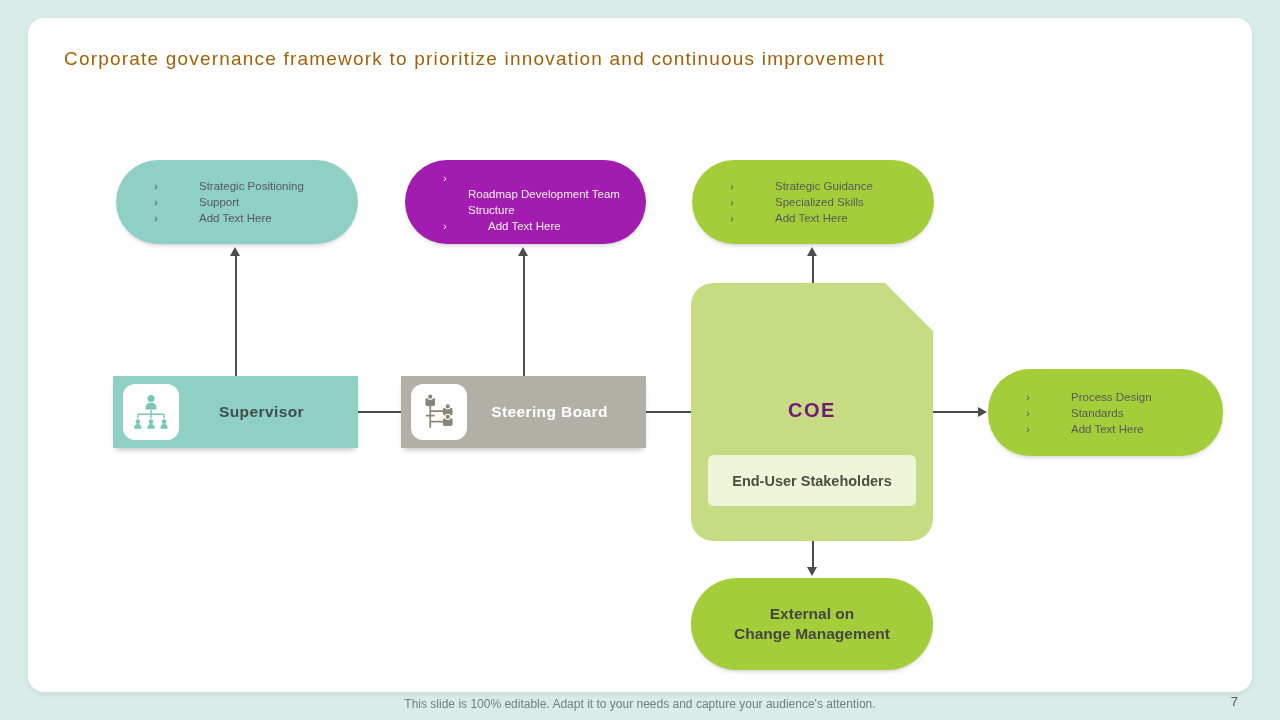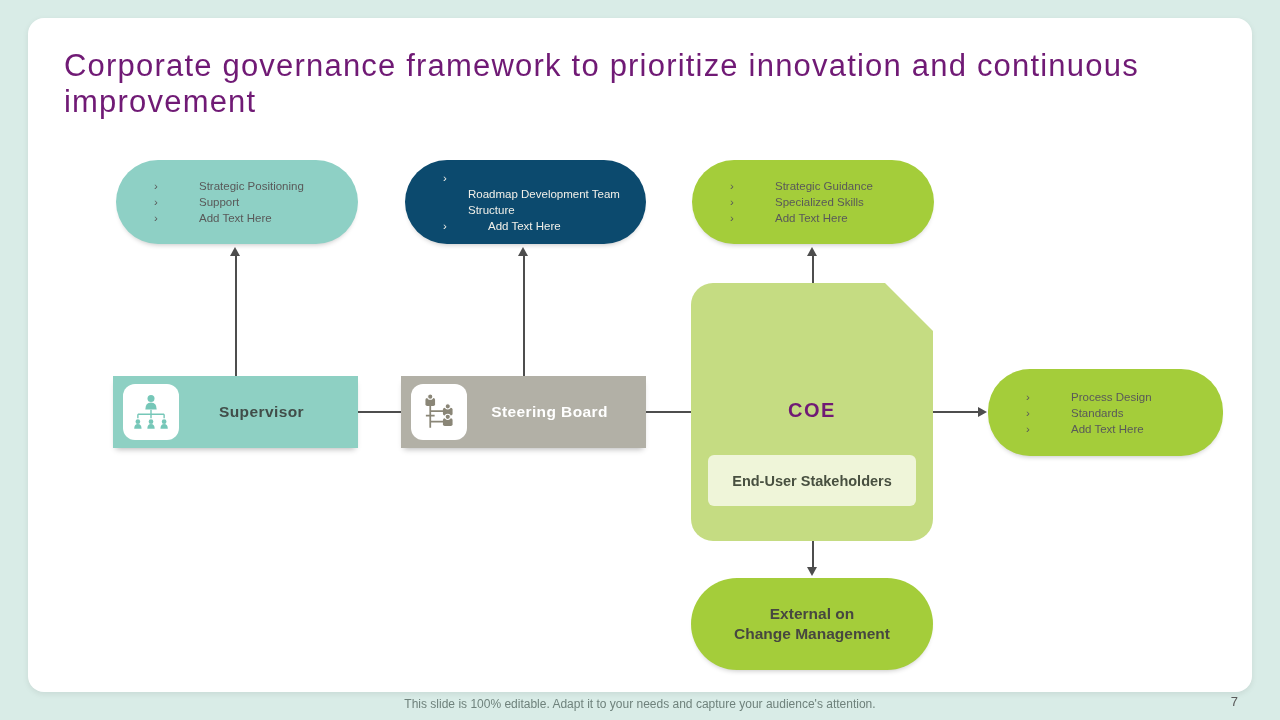--- a/index.html
+++ b/index.html
@@ -4,33 +4,33 @@
 <style>
   * { margin:0; padding:0; box-sizing:border-box; }
   html,body { width:1280px; height:720px; }
   body { font-family:"Liberation Sans", sans-serif; }
 
   .stage { position:relative; width:1280px; height:720px; background:#d9ece7; overflow:hidden; }
   .card  { position:absolute; left:28px; top:18px; width:1224px; height:674px;
            background:#ffffff; border-radius:16px; box-shadow:0 2px 6px rgba(0,0,0,0.08); }
 
   .title { position:absolute; left:36px; top:30px; width:1160px;
-           font-size:31px; font-weight:400; letter-spacing:1.2px; color:#701a75; }
+           font-size:19px; font-weight:400; letter-spacing:1.2px; color:#a16207; }
   .subtitle { position:absolute; left:34px; top:81px; width:1100px;
            font-size:10.5px; color:#8a8a8a; letter-spacing:0.2px; }
 
   
   .bubble { position:absolute; border-radius:42px; display:flex; align-items:center;
             box-shadow:0 4px 5px -3px rgba(0,0,0,0.22); }
   .bubble ul { list-style:none; padding-left:38px; }
   .bubble li { font-size:11.5px; line-height:16px; color:#595959; }
   .bubble li .b { display:inline-block; width:20px; vertical-align:top; }
   .bubble li .note-text { display:inline-block; max-width:170px; vertical-align:top;margin-left:25px; }
   .bubble.teal  { background:#8ed0c5; }
-  .bubble.olive { background:#0c4a6e; }
+  .bubble.olive { background:#a21caf; }
   .bubble.olive li { color:#f2f0e9; }
   .bubble.green { background:#a4cd3a; }
   .bubble-steering .note-text { max-width:130px; }
 
   .b1 { left:88px;  top:142px; width:242px; height:84px; }
   .b2 { left:377px; top:142px; width:241px; height:84px; }
   .b3 { left:664px; top:142px; width:242px; height:84px; }
   .b4 { left:960px; top:351px; width:235px; height:87px; }
 
   

